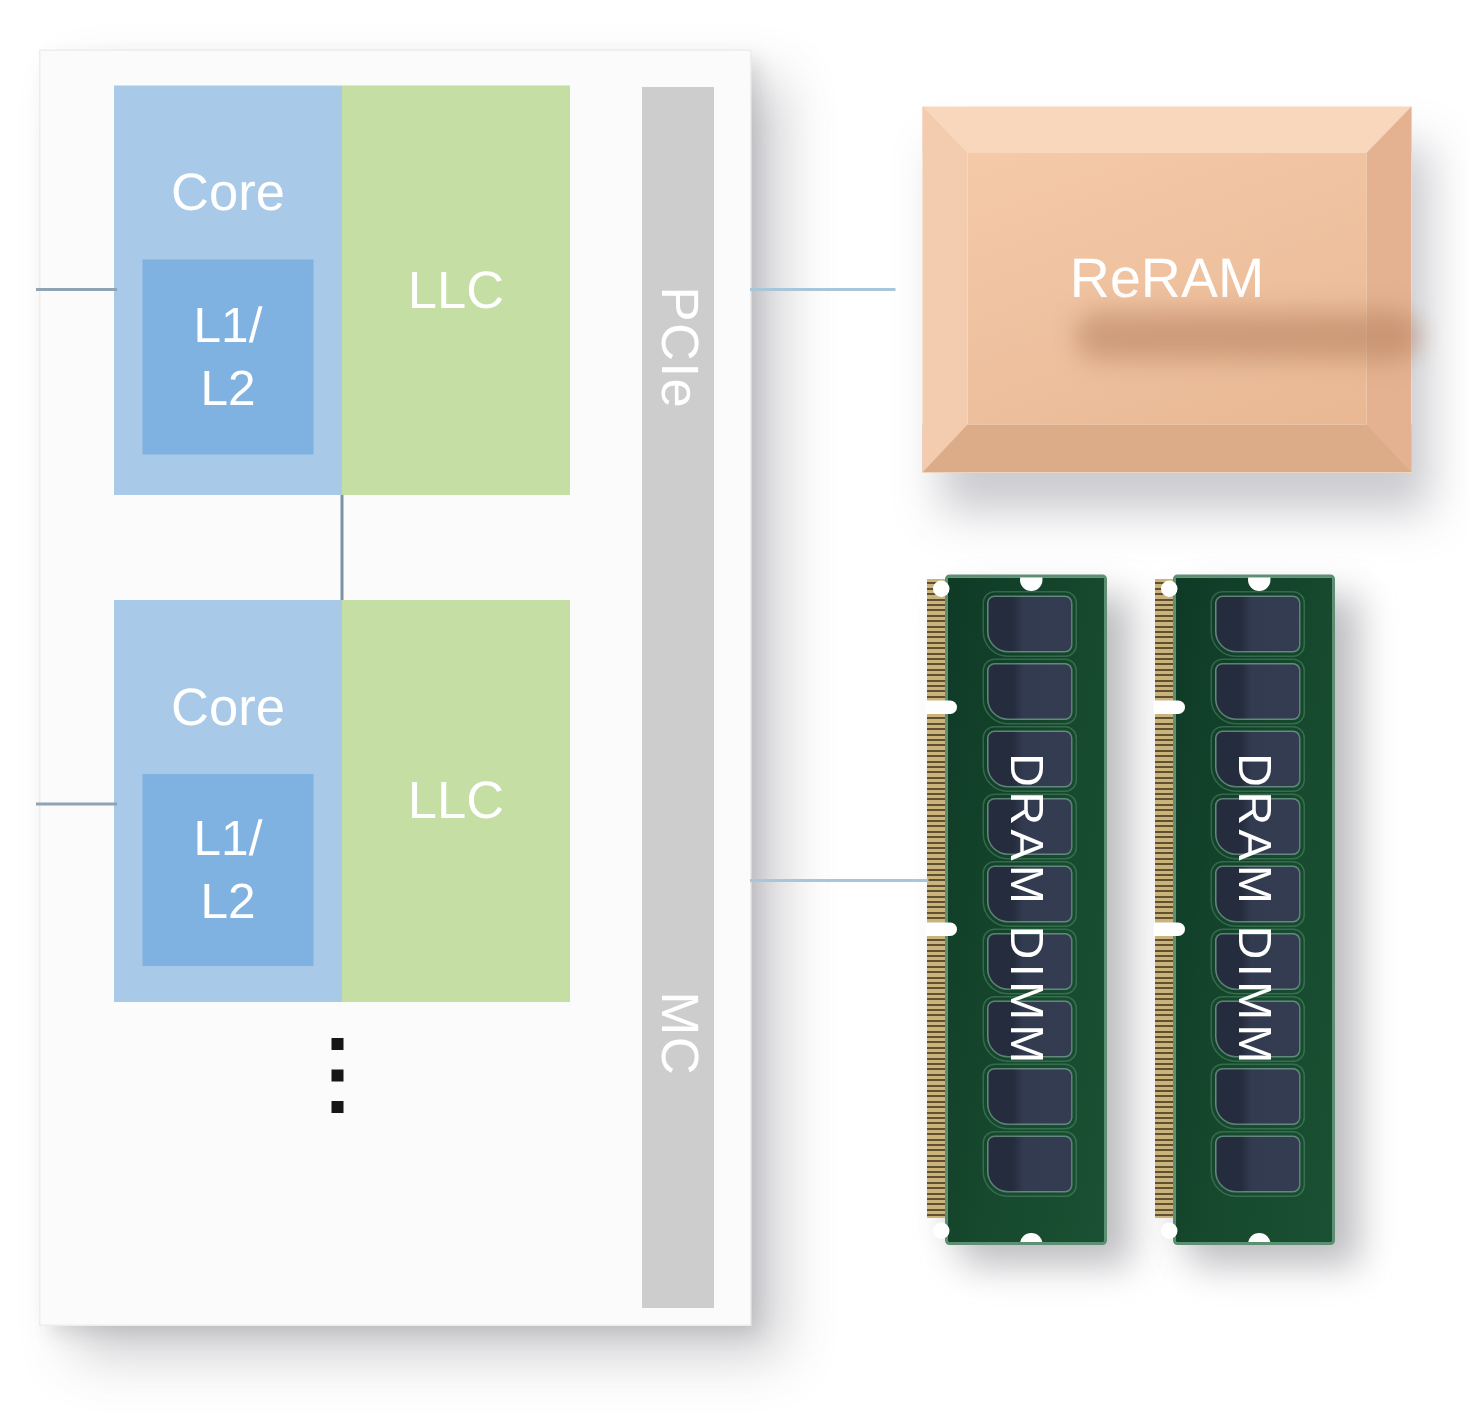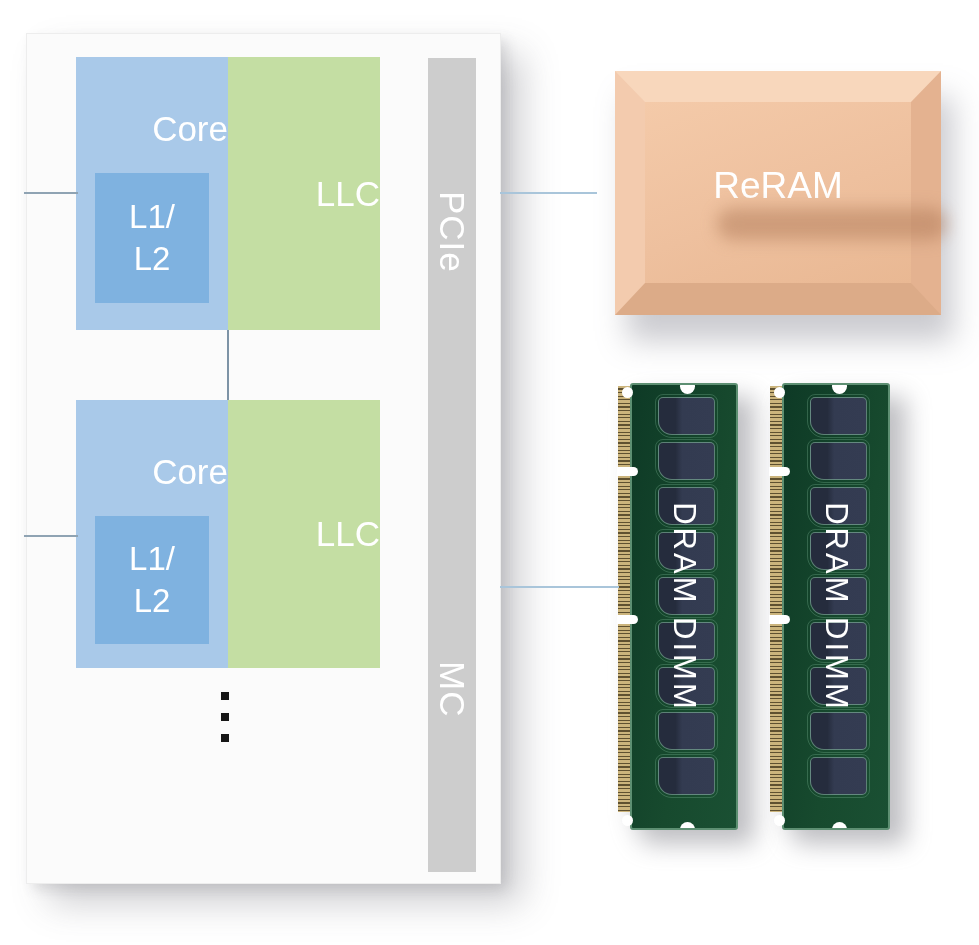--- a/index.html
+++ b/index.html
@@ -12,22 +12,22 @@
     position:absolute;left:27px;top:34px;width:473px;height:849px;background:#fbfbfb;
     box-shadow:0 0 0 1px #ededed, 6px 6px 12px rgba(80,80,90,.16), 22px 20px 34px rgba(80,80,90,.28);
   }
   .block{position:absolute;}
   .core{background:#a9c9e9;}
   .llc{background:#c4dea3;}
   .core1,.llc1{top:23px;height:273px;}
   .core2,.llc2{top:366px;height:268px;}
   .core1,.core2{left:49px;width:152px;}
   .llc1,.llc2{left:201px;width:152px;}
-  .core-label{position:absolute;top:52px;left:0;width:100%;text-align:right;color:#fff;font-size:35px;}
-  .llc-label{position:absolute;top:50%;left:0;width:100%;transform:translateY(-50%);text-align:right;color:#fff;font-size:35px;}
+  .core-label{position:absolute;top:52px;left:0;width:100%;text-align:center;color:#fff;font-size:35px;}
+  .llc-label{position:absolute;top:50%;left:0;width:100%;transform:translateY(-50%);text-align:center;color:#fff;font-size:35px;}
   .cache{
     position:absolute;left:19px;top:116px;width:114px;background:#7fb2e0;
     display:flex;flex-direction:column;justify-content:center;align-items:center;
     color:#fff;font-size:33px;line-height:42px;
   }
   .cache1{height:130px;}
   .cache2{height:128px;}
   .bus-bar{position:absolute;left:401px;top:24px;width:48px;height:814px;background:#cdcdcd;}
   .bus-label{position:absolute;left:50%;transform:translateX(-50%);writing-mode:vertical-rl;color:#fff;font-size:35px;letter-spacing:1px;}
   .pcie-label{top:133px;}

